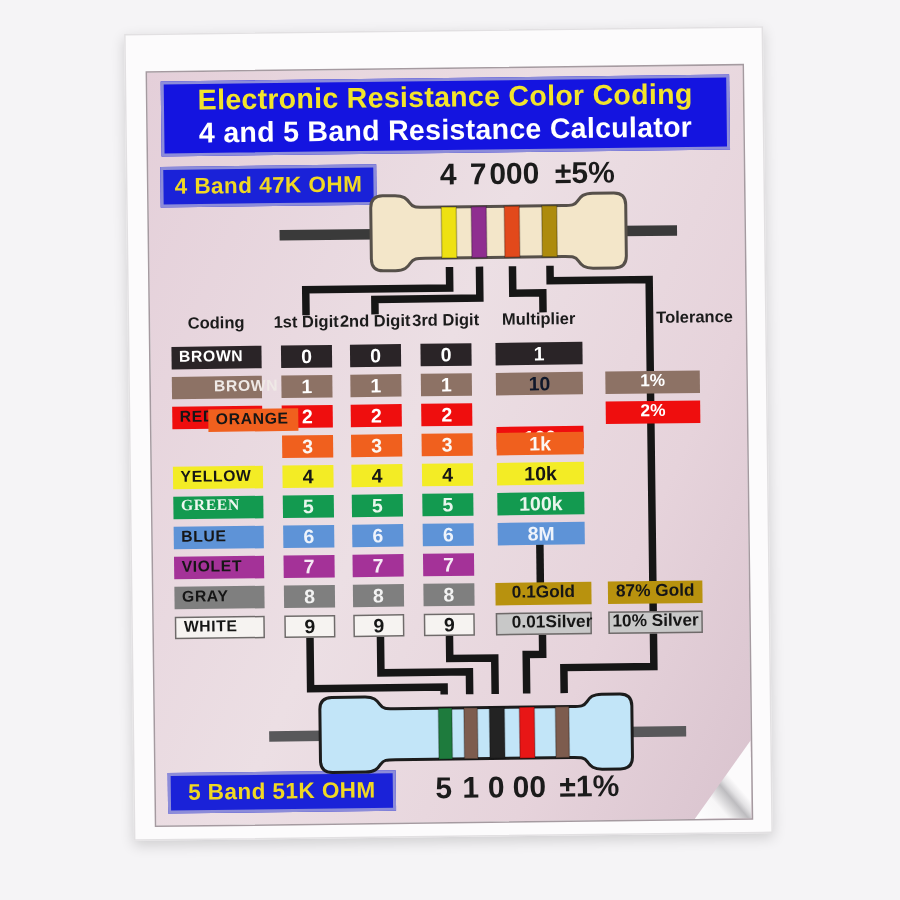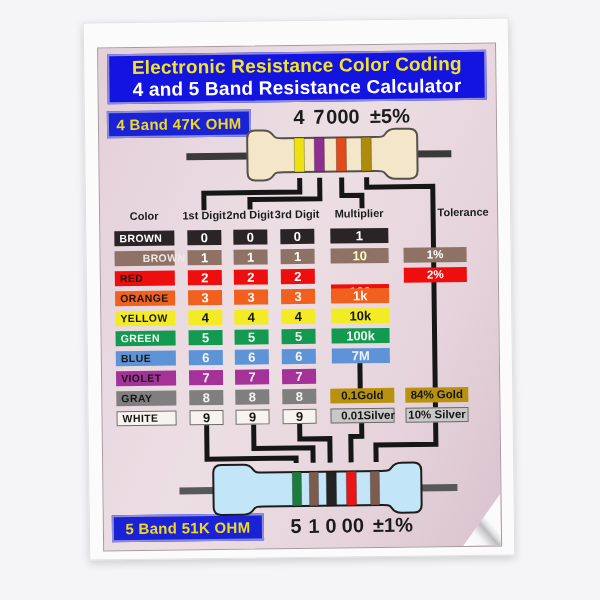--- a/index.html
+++ b/index.html
@@ -119,82 +119,82 @@
       <span style="left:291px">±5%</span>
     </div>
     <div class="vals v5">
       <span style="left:192px">5</span>
       <span style="left:210px">1</span>
       <span style="left:227px">0</span>
       <span style="left:249px">00</span>
       <span style="left:289px">±1%</span>
     </div>
 
-    <div class="th" style="left:14px;width:60px">Color</div>
+    <div class="th" style="left:14px;width:60px">Coding</div>
     <div class="th" style="left:80px;width:48px">1st Digit</div>
     <div class="th" style="left:126px;width:48px">2nd Digit</div>
     <div class="th" style="left:173px;width:48px">3rd Digit</div>
     <div class="th" style="left:228px;width:62px">Multiplier</div>
     <div class="th" style="left:335px;width:56px">Tolerance</div>
 
     <div class="cell lbl" style="top: 183px; background: rgb(42, 36, 39); color: rgb(255, 255, 255);">BROWN</div>
     <div class="cell d1" style="top: 183px; background: rgb(42, 36, 39); color: rgb(255, 255, 255);">0</div>
     <div class="cell d2" style="top: 183px; background: rgb(42, 36, 39); color: rgb(255, 255, 255);">0</div>
     <div class="cell d3" style="top: 183px; background: rgb(42, 36, 39); color: rgb(255, 255, 255);">0</div>
     <div class="cell mu" style="top: 183px; background: rgb(42, 36, 39); color: rgb(255, 255, 255);">1</div>
 
     <div class="cell lbl" style="top: 203px; background: rgb(141, 114, 101); color: rgb(239, 233, 230); padding-left: 28px;">BROWN</div>
     <div class="cell d1" style="top: 203px; background: rgb(141, 114, 101); color: rgb(255, 255, 255);">1</div>
     <div class="cell d2" style="top: 203px; background: rgb(141, 114, 101); color: rgb(255, 255, 255);">1</div>
     <div class="cell d3" style="top: 203px; background: rgb(141, 114, 101); color: rgb(255, 255, 255);">1</div>
-    <div class="cell mu" style="top: 203px; background: rgb(141, 114, 101); color: #fef9c3;">10</div>
+    <div class="cell mu" style="top: 203px; background: rgb(141, 114, 101); color: #0f172a;">10</div>
     <div class="cell to" style="top: 203px; background: rgb(141, 114, 101); color: rgb(255, 255, 255);">1%</div>
 
     <div class="cell lbl" style="top: 223px; background: rgb(239, 14, 14); color: rgb(22, 22, 22);">RED</div>
     <div class="cell d1" style="top: 223px; background: rgb(239, 14, 14); color: rgb(255, 255, 255);">2</div>
     <div class="cell d2" style="top: 223px; background: rgb(239, 14, 14); color: rgb(255, 255, 255);">2</div>
     <div class="cell d3" style="top: 223px; background: rgb(239, 14, 14); color: rgb(255, 255, 255);">2</div>
     <div class="cell mu" style="top: 223px; background: rgb(239, 14, 14); color: rgb(255, 255, 255); margin-top: 16px;">100</div>
     <div class="cell to" style="top: 223px; background: rgb(239, 14, 14); color: rgb(255, 255, 255);">2%</div>
 
-    <div class="cell lbl" style="top: 243px; background: rgb(240, 96, 30); color: rgb(22, 22, 22);">ORANGE</div>
+    <div class="cell lbl" style="top: 225px; background: rgb(240, 96, 30); color: rgb(22, 22, 22); margin-left: 24px;">ORANGE</div>
     <div class="cell d1" style="top: 243px; background: rgb(240, 96, 30); color: rgb(251, 247, 243);">3</div>
     <div class="cell d2" style="top: 243px; background: rgb(240, 96, 30); color: rgb(251, 247, 243);">3</div>
     <div class="cell d3" style="top: 243px; background: rgb(240, 96, 30); color: rgb(251, 247, 243);">3</div>
     <div class="cell mu" style="top: 243px; background: rgb(240, 96, 30); color: rgb(251, 247, 243);">1k</div>
 
     <div class="cell lbl" style="top: 263px; background: rgb(243, 236, 37); color: rgb(22, 22, 22);">YELLOW</div>
     <div class="cell d1" style="top: 263px; background: rgb(243, 236, 37); color: rgb(22, 22, 22);">4</div>
     <div class="cell d2" style="top: 263px; background: rgb(243, 236, 37); color: rgb(22, 22, 22);">4</div>
     <div class="cell d3" style="top: 263px; background: rgb(243, 236, 37); color: rgb(22, 22, 22);">4</div>
     <div class="cell mu" style="top: 263px; background: rgb(243, 236, 37); color: rgb(22, 22, 22);">10k</div>
 
-    <div class="cell lbl" style="top: 283px; background: rgb(19, 154, 80); color: rgb(238, 247, 240);">GREEN</div>
+    <div class="cell lbl" style="top: 283px; background: rgb(19, 154, 80); color: rgb(238, 247, 240); font-family: Liberation Serif, serif;">GREEN</div>
     <div class="cell d1" style="top: 283px; background: rgb(19, 154, 80); color: rgb(232, 245, 236);">5</div>
     <div class="cell d2" style="top: 283px; background: rgb(19, 154, 80); color: rgb(232, 245, 236);">5</div>
     <div class="cell d3" style="top: 283px; background: rgb(19, 154, 80); color: rgb(232, 245, 236);">5</div>
     <div class="cell mu" style="top: 283px; background: rgb(19, 154, 80); color: rgb(232, 245, 236);">100k</div>
 
     <div class="cell lbl" style="top: 303px; background: rgb(94, 147, 215); color: rgb(22, 22, 22);">BLUE</div>
     <div class="cell d1" style="top: 303px; background: rgb(94, 147, 215); color: rgb(238, 243, 251);">6</div>
     <div class="cell d2" style="top: 303px; background: rgb(94, 147, 215); color: rgb(238, 243, 251);">6</div>
     <div class="cell d3" style="top: 303px; background: rgb(94, 147, 215); color: rgb(238, 243, 251);">6</div>
-    <div class="cell mu" style="top: 303px; background: rgb(94, 147, 215); color: rgb(238, 243, 251);">7M</div>
+    <div class="cell mu" style="top: 303px; background: rgb(94, 147, 215); color: rgb(238, 243, 251);">8M</div>
 
     <div class="cell lbl" style="top: 323px; background: rgb(164, 50, 152); color: rgb(22, 22, 22);">VIOLET</div>
     <div class="cell d1" style="top: 323px; background: rgb(164, 50, 152); color: rgb(245, 234, 244);">7</div>
     <div class="cell d2" style="top: 323px; background: rgb(164, 50, 152); color: rgb(245, 234, 244);">7</div>
     <div class="cell d3" style="top: 323px; background: rgb(164, 50, 152); color: rgb(245, 234, 244);">7</div>
 
     <div class="cell lbl" style="top: 343px; background: rgb(127, 127, 127); color: rgb(22, 22, 22);">GRAY</div>
     <div class="cell d1" style="top: 343px; background: rgb(127, 127, 127); color: rgb(242, 242, 242);">8</div>
     <div class="cell d2" style="top: 343px; background: rgb(127, 127, 127); color: rgb(242, 242, 242);">8</div>
     <div class="cell d3" style="top: 343px; background: rgb(127, 127, 127); color: rgb(242, 242, 242);">8</div>
     <div class="cell muw" style="top: 343px; background: rgb(184, 146, 14); color: rgb(22, 22, 22);">0.1Gold</div>
-    <div class="cell to" style="top: 343px; background: rgb(184, 146, 14); color: rgb(22, 22, 22);">84% Gold</div>
+    <div class="cell to" style="top: 343px; background: rgb(184, 146, 14); color: rgb(22, 22, 22);">87% Gold</div>
 
     <div class="cell lbl brd" style="top: 363px; background: rgb(246, 243, 241); color: rgb(22, 22, 22);">WHITE</div>
     <div class="cell d1 brd" style="top: 363px; background: rgb(246, 243, 241); color: rgb(22, 22, 22);">9</div>
     <div class="cell d2 brd" style="top: 363px; background: rgb(246, 243, 241); color: rgb(22, 22, 22);">9</div>
     <div class="cell d3 brd" style="top: 363px; background: rgb(246, 243, 241); color: rgb(22, 22, 22);">9</div>
     <div class="cell muw brd" style="top: 363px; background: rgb(200, 200, 200); color: rgb(22, 22, 22); padding-left: 11px;">0.01Silver</div>
     <div class="cell to brd" style="top: 363px; background: rgb(200, 200, 200); color: rgb(22, 22, 22);">10% Silver</div>
 
     <div class="curl"></div>
   </div>

